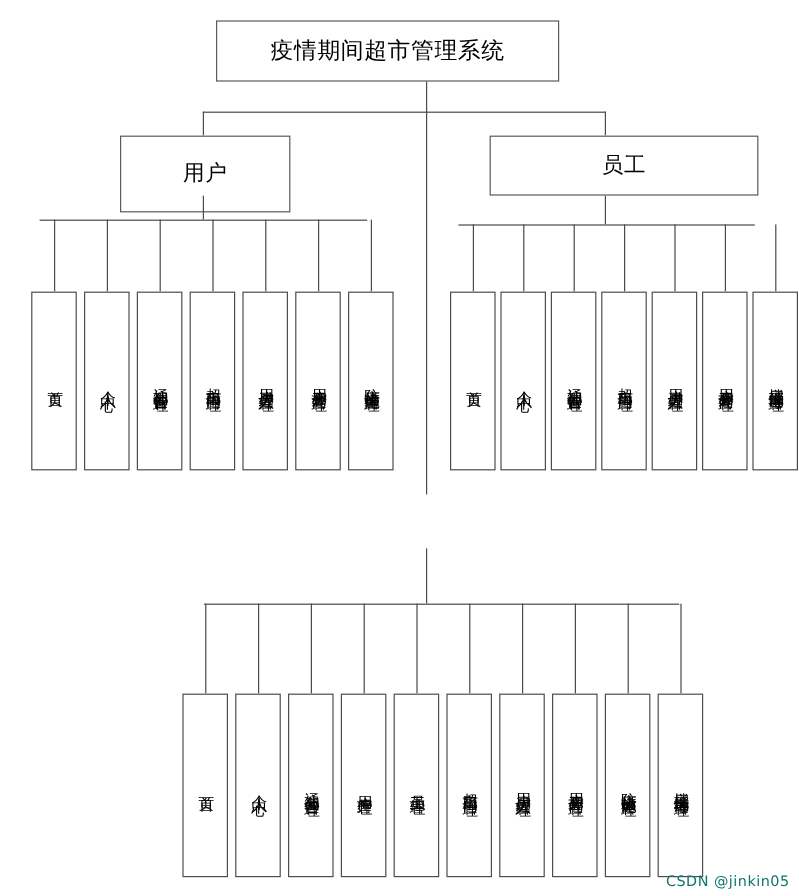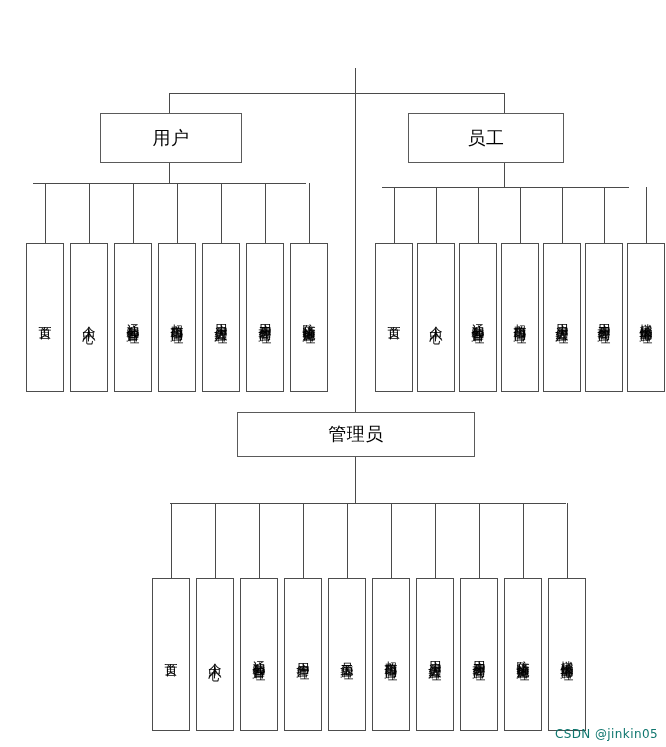--- a/index.html
+++ b/index.html
@@ -80,46 +80,46 @@
     letter-spacing: 0.4px;
     font-family: "DejaVu Sans", "Liberation Sans", sans-serif;
     user-select: none;
   }
 </style>
 </head>
 <body>
 
 <div id="canvas">
 
+  <div class="node root" style="left:180px; top:17px; width:286px; height:51px;">
+    <span>疫情期间超市管理系统</span>
+  </div>
 
   <div class="line-v" style="left:355px; top:68px; height:26px;"></div>
 
   <div class="line-h" style="left:169px; top:93px; width:336px;"></div>
 
   <div class="line-v" style="left:169px; top:93px; height:20px;"></div>
 
   <div class="line-v" style="left:504px; top:93px; height:20px;"></div>
 
   <div class="line-v" style="left:355px; top:93px; height:319px;"></div>
 
-  <div class="node level2" style="left:100px; top:113px; width:142px; height:50px;">
+  <div class="node level2" style="left:100px; top:113px; width:142px; height:64px;">
     <span>用户</span>
   </div>
   <div class="line-v" style="left:169px; top:163px; height:20px;"></div>
   <div class="line-h" style="left:33px; top:183px; width:273px;"></div>
 
-  <div class="node level2" style="left:408px; top:113px; width:156px; height:50px;">
+  <div class="node level2" style="left:408px; top:113px; width:224px; height:50px;">
     <span>员工</span>
   </div>
   <div class="line-v" style="left:504px; top:163px; height:24px;"></div>
   <div class="line-h" style="left:382px; top:187px; width:247px;"></div>
 
-  <div class="node level2" style="left:237px; top:412px; width:238px; height:45px;">
-    <span>管理员</span>
-  </div>
   <div class="line-v" style="left:355px; top:457px; height:46px;"></div>
   <div class="line-h" style="left:170px; top:503px; width:396px;"></div>
 
   <div id="leaf-layer">
       <div class="line-v" style="left: 45px; top: 183px; height: 60px;"></div>
       <div class="leaf" style="left: 26px; top: 243px; width: 38px; height: 149px;">
         <span class="vtext">首页</span>
       </div>
       <div class="line-v" style="left: 89px; top: 183px; height: 60px;"></div>
       <div class="leaf" style="left: 70px; top: 243px; width: 38px; height: 149px;">

